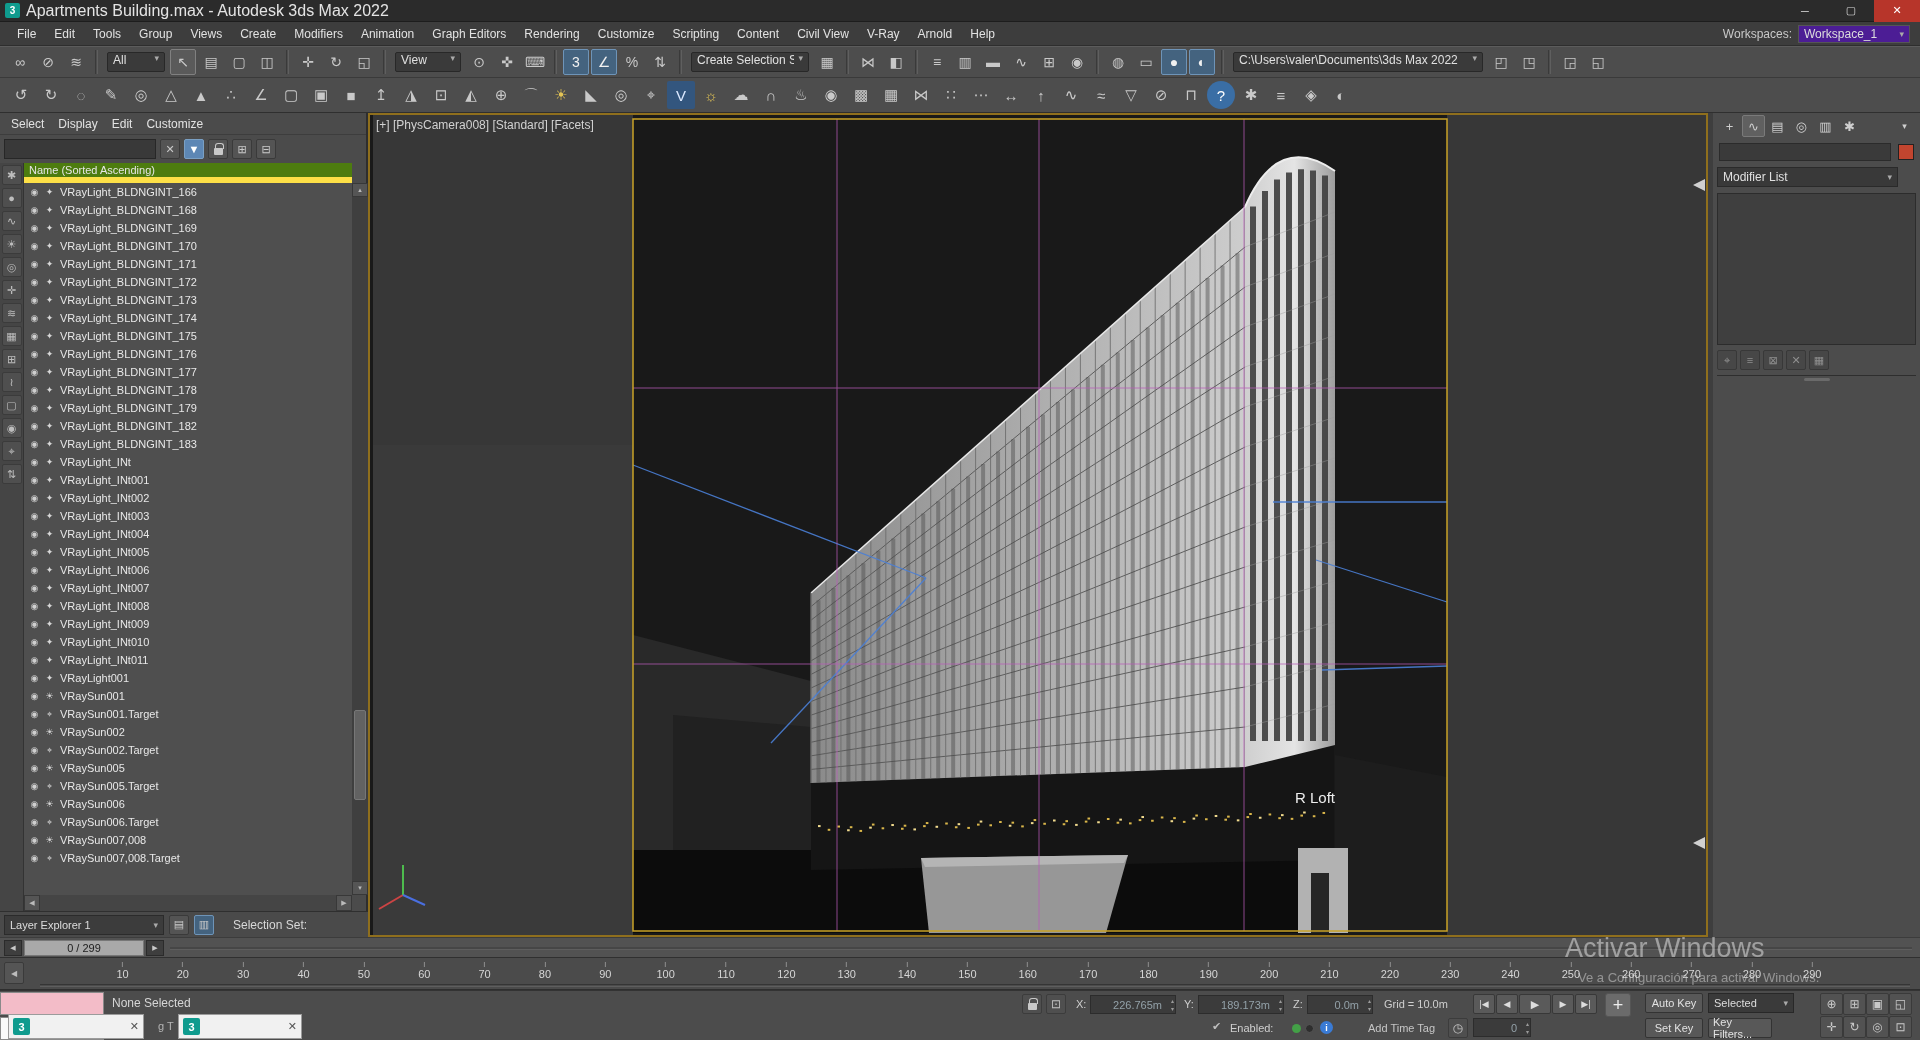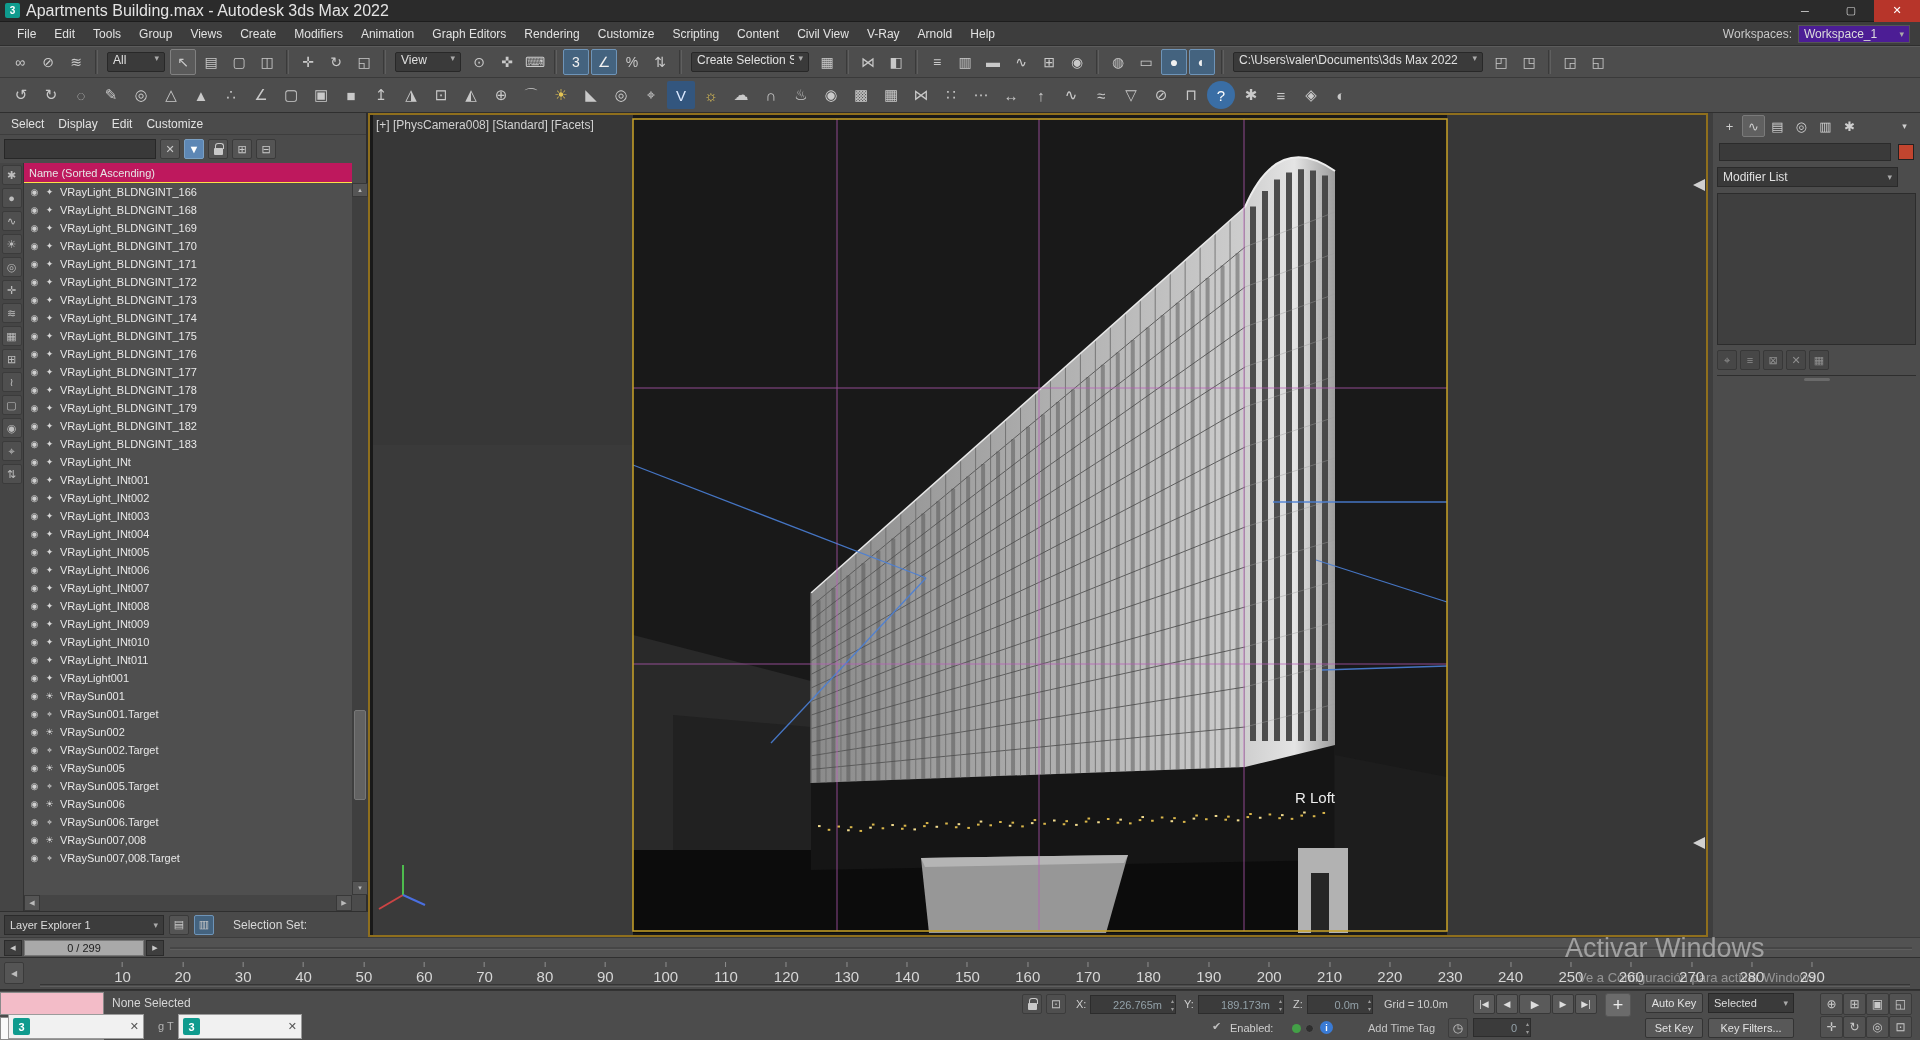--- a/index.html
+++ b/index.html
@@ -52,22 +52,22 @@
   #exp-search-input{width:152px;height:20px;background:#393939;border:1px solid #272727;color:#ddd;
     font-size:11px;padding:0 4px;outline:none;}
   .es-ic{width:20px;height:20px;display:flex;align-items:center;justify-content:center;background:#545454;
     border:1px solid #3a3a3a;border-radius:2px;color:#c9c9c9;font-size:11px;}
   .es-ic.accent{color:#fff;background:var(--c-accent);border-color:#7aa0c4;}
   .es-ic.active{background:var(--c-active_button);border-color:#6e94b8;}
   #exp-strip{position:absolute;left:0;top:50px;width:24px;height:748px;background:#454545;
     border-right:1px solid #333;display:flex;flex-direction:column;align-items:center;padding-top:2px;}
   .strip-ic{width:20px;height:20px;margin-bottom:3px;display:flex;align-items:center;justify-content:center;
     color:#bdbdbd;font-size:11px;background:#4f4f4f;border:1px solid #3b3b3b;border-radius:2px;}
-  #exp-header{position:absolute;left:24px;top:50px;width:328px;height:20px;background:#be185d;
-    border-bottom:1px solid #fde047;display:flex;align-items:center;padding-left:5px;font-size:11px;color:#e6e6e6;}
+  #exp-header{position:absolute;left:24px;top:50px;width:328px;height:20px;background:#4d7c0f;
+    border-bottom:6px solid #fde047;display:flex;align-items:center;padding-left:5px;font-size:11px;color:#e6e6e6;}
   #exp-list{position:absolute;left:24px;top:70px;width:328px;height:712px;background:#4f4f4f;overflow:hidden;}
   .exp-row{height:18px;display:flex;align-items:center;padding-left:3px;}
   .row-eye{width:15px;text-align:center;font-size:9px;color:#cfcfcf;}
   .row-type{width:15px;text-align:center;font-size:9px;color:#d8d8d8;}
   .row-label{margin-left:3px;font-size:11px;color:#e8e8e8;white-space:nowrap;}
   #exp-vscroll{position:absolute;left:352px;top:70px;width:16px;height:712px;background:#3f3f3f;}
   .sc-arrow{position:absolute;left:0;width:16px;height:14px;display:flex;align-items:center;justify-content:center;
     font-size:7px;color:#bbb;background:#555;border:1px solid #383838;}
   #exp-vscroll .sc-arrow.bottom{bottom:0;}
   .sc-thumb{position:absolute;left:2px;width:12px;top:74%;height:90px;background:#626262;border:1px solid #777;border-radius:2px;}
@@ -115,21 +115,21 @@
   #ts-track{position:absolute;left:170px;right:8px;top:9px;height:3px;background:#464646;border-bottom:1px solid #5e5e5e;}
 
   
   #trackbar{position:absolute;left:0;top:958px;width:1920px;height:32px;background:#4b4b4b;
     border-bottom:1px solid #2e2e2e;}
   #tb-left-btn{position:absolute;left:4px;top:4px;width:20px;height:22px;background:#555;border:1px solid #3a3a3a;
     color:#bdbdbd;font-size:8px;display:flex;align-items:center;justify-content:center;border-radius:2px;}
   #tick-layer{position:absolute;left:0;top:0;width:1920px;height:32px;}
   .tick{position:absolute;top:4px;transform:translateX(-50%);text-align:center;}
   .tickmark{width:1px;height:5px;background:#8f8f8f;margin:0 auto;}
-  .ticklabel{font-size:15px;color:#d6d6d6;margin-top:1px;}
+  .ticklabel{font-size:11px;color:#d6d6d6;margin-top:1px;}
   #tb-groove{position:absolute;left:40px;right:10px;top:26px;height:3px;border-top:1px solid #353535;border-bottom:1px solid #5e5e5e;}
 
   
   #statusbar{position:absolute;left:0;top:990px;width:1920px;height:50px;background:#4c4c4c;border-top:1px solid #333;}
   .listener{position:absolute;left:0;width:104px;height:23px;border:1px solid #8a8a8a;}
   .listener.pink{top:1px;background:var(--c-listener_pink);}
   .listener.white{top:26px;background:#fafafa;}
   #none-selected{position:absolute;left:112px;top:5px;font-size:12px;color:#d6d6d6;}
   .sb-ic{position:absolute;width:20px;height:20px;display:flex;align-items:center;justify-content:center;
     color:#c0c0c0;font-size:12px;background:#4f4f4f;border:1px solid #3c3c3c;border-radius:2px;}
@@ -143,21 +143,21 @@
     align-items:center;justify-content:flex-end;padding:0 13px 0 4px;font-size:11px;color:#93a1a8;}
   #xf{left:1090px;top:4px;width:86px;} #yf{left:1198px;top:4px;width:86px;} #zf{left:1307px;top:4px;width:66px;}
   .spin{position:absolute;right:1px;top:1px;display:flex;flex-direction:column;}
   .spin i{font-style:normal;font-size:6px;color:#9a9a9a;height:8px;line-height:8px;}
   #gridtxt{position:absolute;left:1384px;top:7px;font-size:11px;color:#cfcfcf;}
   #bigplus{position:absolute;left:1605px;top:2px;width:26px;height:24px;font-size:18px;color:#ededed;
     background:#6b6b6b;border:1px solid #555;border-radius:3px;display:flex;align-items:center;justify-content:center;}
   .skbtn{position:absolute;height:20px;background:#585858;border:1px solid #333;border-radius:2px;font-size:11px;
     color:#e2e2e2;display:flex;align-items:center;justify-content:center;padding:0 4px;}
   #autokey{left:1645px;top:2px;width:58px;} #setkey{left:1645px;top:27px;width:58px;}
-  #keyfilters{left:1708px;top:27px;width:86px;}
+  #keyfilters{left:1708px;top:27px;width:64px;}
   .skdd{position:absolute;height:20px;background:#3a3a3a;border:1px solid #282828;display:flex;align-items:center;
     justify-content:space-between;font-size:11px;color:#ddd;padding:0 5px;}
   #selectiondd{left:1708px;top:2px;width:86px;}
   #playback{position:absolute;left:1473px;top:3px;display:flex;}
   .pbtn{min-width:22px;height:20px;background:#5a5a5a;border:1px solid #383838;display:inline-flex;align-items:center;
     justify-content:center;font-size:9px;color:#ddd;margin-right:1px;border-radius:2px;}
   .pbtn.wide{min-width:32px;font-size:11px;}
   #timecfg{left:1448px;top:27px;} 
   #framef{left:1473px;top:27px;width:58px;}
   #enb-check{position:absolute;left:1212px;top:29px;font-size:11px;color:#bdbdbd;}

